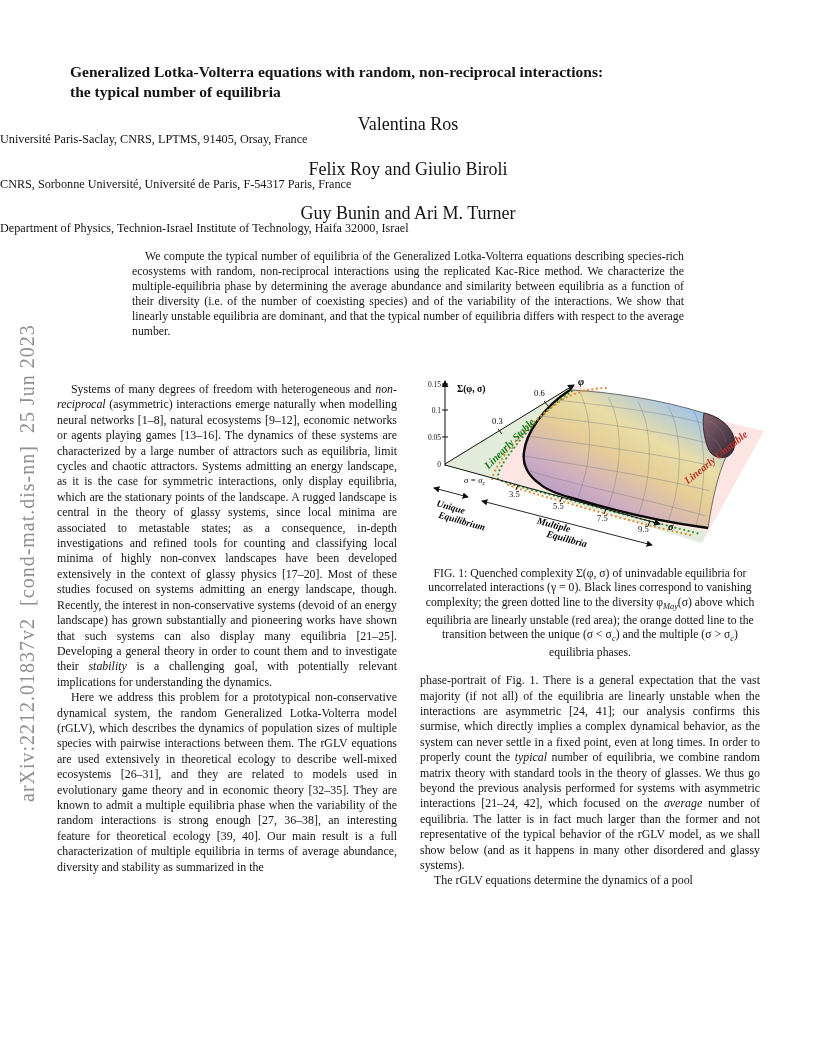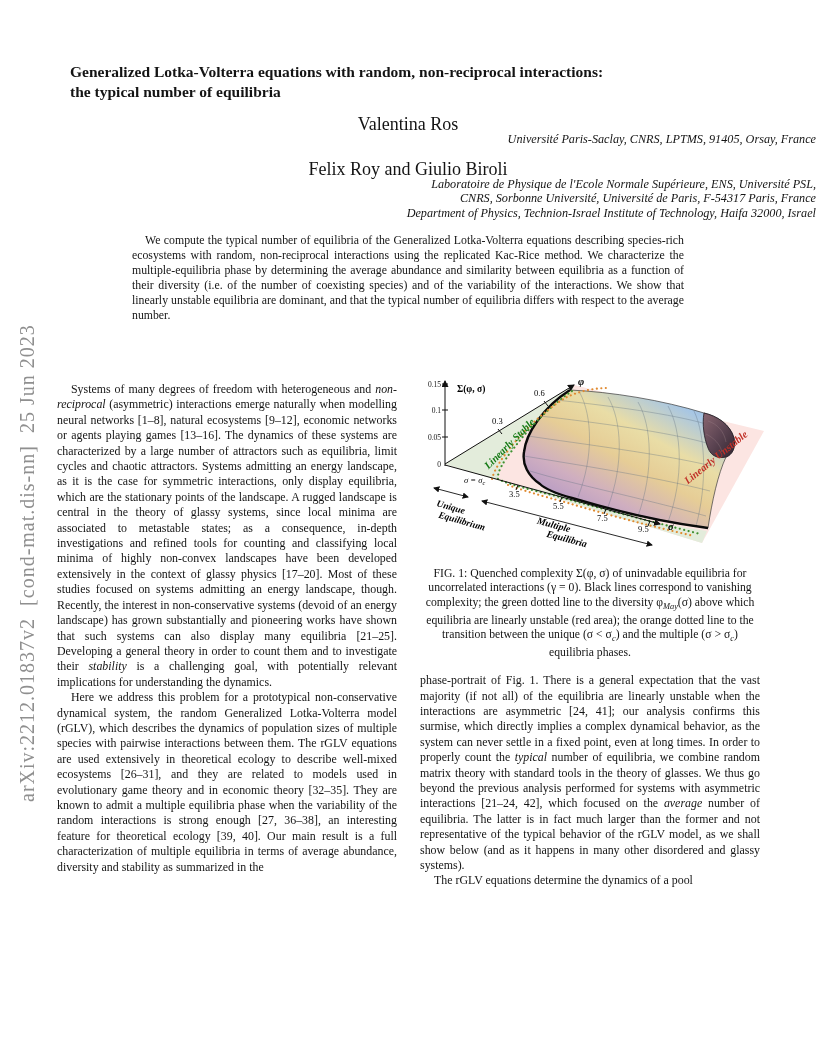--- a/index.html
+++ b/index.html
@@ -7,21 +7,21 @@
     position:relative;width:816px;height:1056px;margin:0 auto;background:#ffffff;
     font-family:"Liberation Serif","DejaVu Serif",serif;color:#141414;overflow:hidden;
   }
   .watermark{
     position:absolute;top:802px;left:16px;transform-origin:0 0;transform:rotate(-90deg);
     white-space:pre;font-size:20px;color:#8f8f8f;letter-spacing:1px;
   }
   .head-block{padding-top:62px;}
   .paper-title{text-align:left;font-weight:bold;font-size:15.5px;line-height:20px;margin:0 70px;}
   .author-names{text-align:center;font-size:18px;line-height:15px;margin-top:15px;}
-  .affiliation{text-align:right;font-style:italic;font-size:12.2px;line-height:14.6px;}
+  .affiliation{text-align:left;font-size:12.2px;line-height:14.6px;}
   .abstract{
     width:552px;margin:13px auto 0 auto;text-align:justify;
     font-size:11.8px;line-height:15px;text-indent:13px;
   }
   .col{position:absolute;width:340px;text-align:justify;font-size:11.9px;line-height:15.4px;}
   .col-left{left:57px;top:382px;}
   .col-right{left:420px;top:376px;}
   .col p{margin:0;text-indent:14px;}
   .col p.noindent{text-indent:0;}
   .it{font-style:italic;}
@@ -40,24 +40,24 @@
   <div class="head-block">
     <div class="paper-title">Generalized Lotka-Volterra equations with random, non-reciprocal interactions:</div>
     <div class="paper-title">the typical number of equilibria</div>
 
     <div>
       <div class="author-names">Valentina Ros</div>
       <div class="affiliation">Université Paris-Saclay, CNRS, LPTMS, 91405, Orsay, France</div>
     </div>
     <div>
       <div class="author-names">Felix Roy and Giulio Biroli</div>
-      <div class="affiliation">Laboratoire de Physique de l'Ecole Normale Supérieure, ENS, Université PSL,</div>
       <div class="affiliation">CNRS, Sorbonne Université, Université de Paris, F-54317 Paris, France</div>
     </div>
     <div>
+      <div class="author-names">Guy Bunin and Ari M. Turner</div>
       <div class="affiliation">Department of Physics, Technion-Israel Institute of Technology, Haifa 32000, Israel</div>
     </div>
 
     <div class="abstract">We compute the typical number of equilibria of the Generalized Lotka-Volterra equations describing species-rich ecosystems with random, non-reciprocal interactions using the replicated Kac-Rice method. We characterize the multiple-equilibria phase by determining the average abundance and similarity between equilibria as a function of their diversity (i.e. of the number of coexisting species) and of the variability of the interactions. We show that linearly unstable equilibria are dominant, and that the typical number of equilibria differs with respect to the average number.</div>
   </div>
 
   <div class="col col-left">
     <p><span>Systems of many degrees of freedom with heterogeneous and </span><span class="it">non-reciprocal</span><span> (asymmetric) interactions emerge naturally when modelling neural networks [1–8], natural ecosystems [9–12], economic networks or agents playing games [13–16]. The dynamics of these systems are characterized by a large number of attractors such as equilibria, limit cycles and chaotic attractors. Systems admitting an energy landscape, as it is the case for symmetric interactions, only display equilibria, which are the stationary points of the landscape. A rugged landscape is central in the theory of glassy systems, since local minima are associated to metastable states; as a consequence, in-depth investigations and refined tools for counting and classifying local minima of highly non-convex landscapes have been developed extensively in the context of glassy physics [17–20]. Most of these studies focused on systems admitting an energy landscape, though. Recently, the interest in non-conservative systems (devoid of an energy landscape) has grown substantially and pioneering works have shown that such systems can also display many equilibria [21–25]. Developing a general theory in order to count them and to investigate their </span><span class="it">stability</span><span> is a challenging goal, with potentially relevant implications for understanding the dynamics.</span></p>
     <p><span>Here we address this problem for a prototypical non-conservative dynamical system, the random Generalized Lotka-Volterra model (rGLV), which describes the dynamics of population sizes of multiple species with pairwise interactions between them. The rGLV equations are used extensively in theoretical ecology to describe well-mixed ecosystems [26–31], and they are related to models used in evolutionary game theory and in economic theory [32–35]. They are known to admit a multiple equilibria phase when the variability of the random interactions is strong enough [27, 36–38], an interesting feature for theoretical ecology [39, 40]. Our main result is a full characterization of multiple equilibria in terms of average abundance, diversity and stability as summarized in the</span></p>
   </div>

